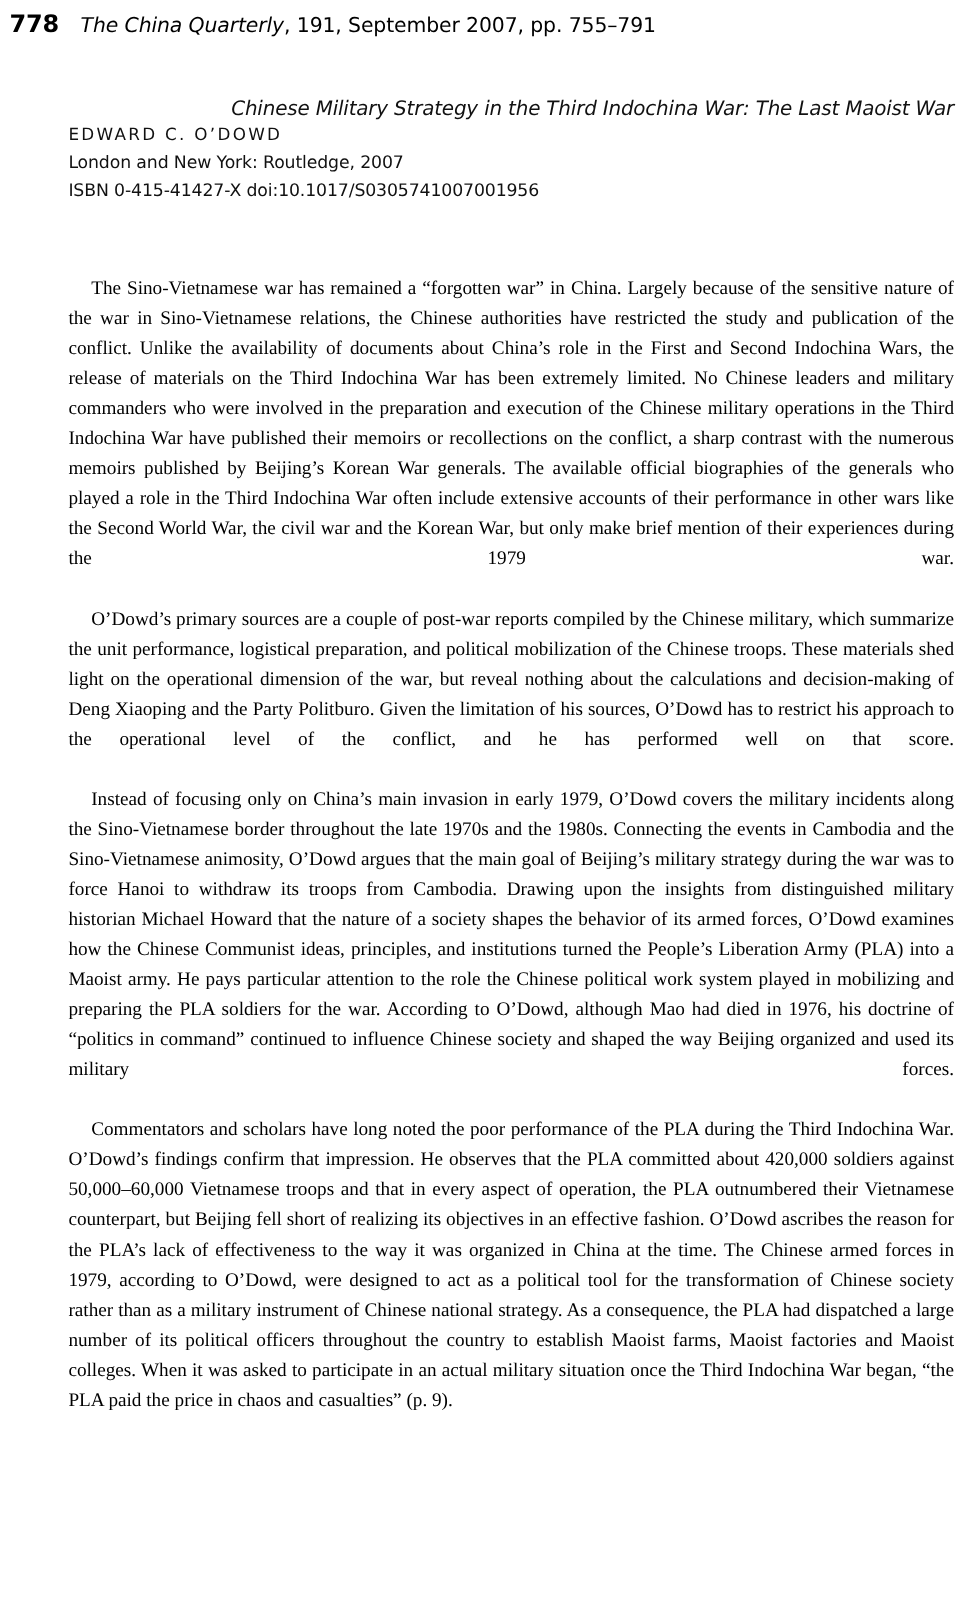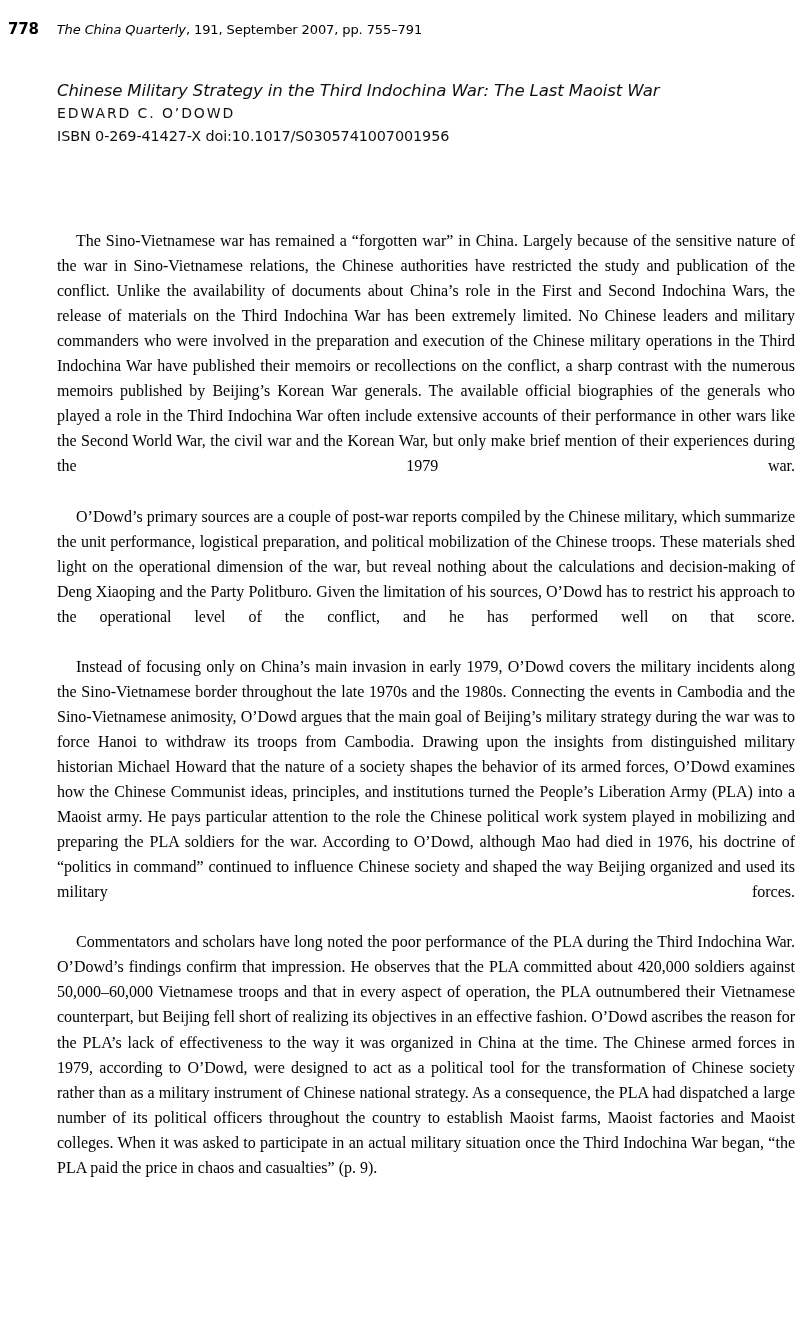--- a/index.html
+++ b/index.html
@@ -23,48 +23,48 @@
     left: 8px;
     right: 8px;
     height: 26px;
     display: flex;
     align-items: baseline;
     font-family: "DejaVu Sans", sans-serif;
     white-space: nowrap;
   }
   .folio {
     font-weight: bold;
-    font-size: 15px;
+    font-size: 20px;
     letter-spacing: -0.2px;
     margin-right: 18px;
-    margin-top: 12px;
   }
   .head-citation {
     font-style: italic;
-    font-size: 13px;
+    font-size: 17px;
     letter-spacing: -0.1px;
   }
   .head-citation .jtitle { font-style: italic; }
   .head-citation .rest   { font-style: normal; }
 
   
   .book-block {
     position: absolute;
     top: 80px;
     left: 57px;
     right: 5px;
     font-family: "DejaVu Sans", sans-serif;
     color: #111111;
   }
   .book-title {
     font-style: italic;
     font-size: 16.6px;
     line-height: 22px;
     letter-spacing: -0.15px;
     white-space: nowrap;
+    text-align: right;
   }
   .book-author {
     font-size: 14px;
     line-height: 23px;
     letter-spacing: 1.9px;
     white-space: nowrap;
   }
   .book-pub,
   .book-extent,
   .book-ids {
@@ -108,21 +108,22 @@
 <div class="running-head">
   <span class="folio">778</span>
   <span class="head-citation">
     <span class="jtitle">The China Quarterly</span><span class="rest">, 191, September 2007, pp. 755–791</span>
   </span>
 </div>
 
 <div class="book-block">
   <div class="book-title">Chinese Military Strategy in the Third Indochina War: The Last Maoist War</div>
   <div class="book-author">EDWARD C. O’DOWD</div>
-  <div class="book-ids">ISBN 0-269-41427-X doi:10.1017/S0305741007001956</div>
+  <div class="book-pub">London and New York: Routledge, 2007</div>
+  <div class="book-ids">ISBN 0-415-41427-X doi:10.1017/S0305741007001956</div>
 </div>
 
 <div class="body-text">
   <p>The Sino-Vietnamese war has remained a “forgotten war” in China. Largely because of the sensitive nature of the war in Sino-Vietnamese relations, the Chinese authorities have restricted the study and publication of the conflict. Unlike the availability of documents about China’s role in the First and Second Indochina Wars, the release of materials on the Third Indochina War has been extremely limited. No Chinese leaders and military commanders who were involved in the preparation and execution of the Chinese military operations in the Third Indochina War have published their memoirs or recollections on the conflict, a sharp contrast with the numerous memoirs published by Beijing’s Korean War generals. The available official biographies of the generals who played a role in the Third Indochina War often include extensive accounts of their performance in other wars like the Second World War, the civil war and the Korean War, but only make brief mention of their experiences during the 1979 war.</p>
   <p>O’Dowd’s primary sources are a couple of post-war reports compiled by the Chinese military, which summarize the unit performance, logistical preparation, and political mobilization of the Chinese troops. These materials shed light on the operational dimension of the war, but reveal nothing about the calculations and decision-making of Deng Xiaoping and the Party Politburo. Given the limitation of his sources, O’Dowd has to restrict his approach to the operational level of the conflict, and he has performed well on that score.</p>
   <p>Instead of focusing only on China’s main invasion in early 1979, O’Dowd covers the military incidents along the Sino-Vietnamese border throughout the late 1970s and the 1980s. Connecting the events in Cambodia and the Sino-Vietnamese animosity, O’Dowd argues that the main goal of Beijing’s military strategy during the war was to force Hanoi to withdraw its troops from Cambodia. Drawing upon the insights from distinguished military historian Michael Howard that the nature of a society shapes the behavior of its armed forces, O’Dowd examines how the Chinese Communist ideas, principles, and institutions turned the People’s Liberation Army (PLA) into a Maoist army. He pays particular attention to the role the Chinese political work system played in mobilizing and preparing the PLA soldiers for the war. According to O’Dowd, although Mao had died in 1976, his doctrine of “politics in command” continued to influence Chinese society and shaped the way Beijing organized and used its military forces.</p>
   <p class="ragged-end">Commentators and scholars have long noted the poor performance of the PLA during the Third Indochina War. O’Dowd’s findings confirm that impression. He observes that the PLA committed about 420,000 soldiers against 50,000–60,000 Vietnamese troops and that in every aspect of operation, the PLA outnumbered their Vietnamese counterpart, but Beijing fell short of realizing its objectives in an effective fashion. O’Dowd ascribes the reason for the PLA’s lack of effectiveness to the way it was organized in China at the time. The Chinese armed forces in 1979, according to O’Dowd, were designed to act as a political tool for the transformation of Chinese society rather than as a military instrument of Chinese national strategy. As a consequence, the PLA had dispatched a large number of its political officers throughout the country to establish Maoist farms, Maoist factories and Maoist colleges. When it was asked to participate in an actual military situation once the Third Indochina War began, “the PLA paid the price in chaos and casualties” (p. 9).</p>
 </div>
 
 </body></html>

